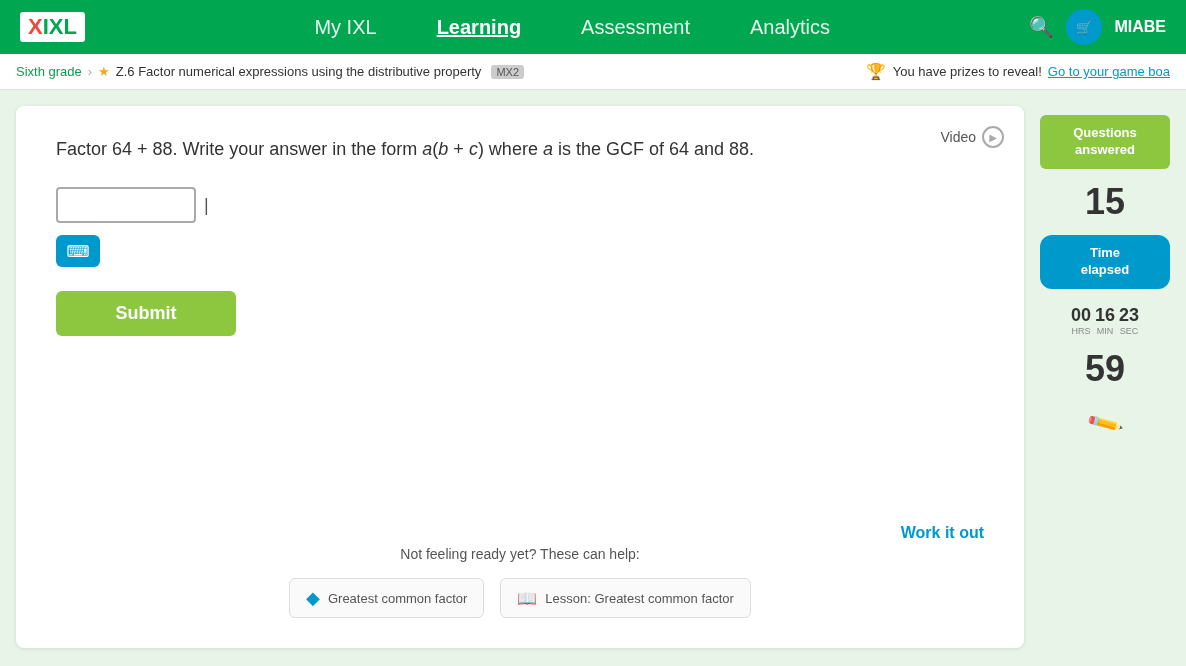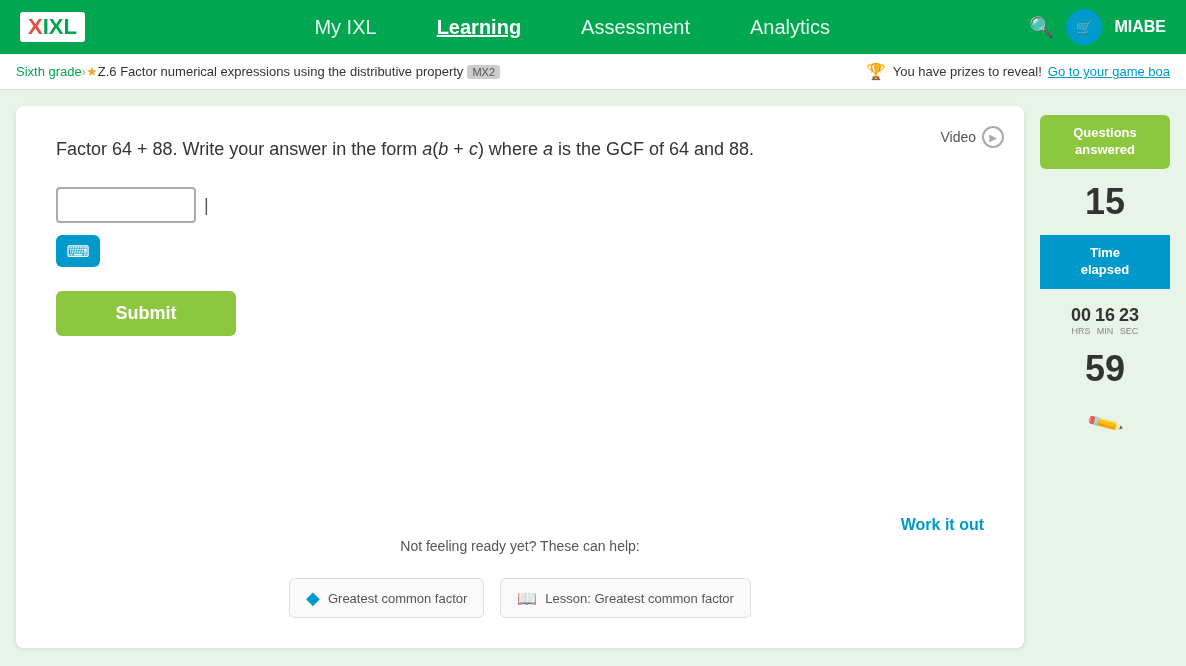--- a/index.html
+++ b/index.html
@@ -80,21 +80,21 @@
       padding: 8px 16px;
       display: flex;
       align-items: center;
       justify-content: space-between;
       font-size: 13px;
       color: #555;
     }
     .breadcrumb-left {
       display: flex;
       align-items: center;
-      gap: 0;
+      gap: 6px;
     }
     .breadcrumb-link { color: #00a650; cursor: pointer; }
     .breadcrumb-sep { color: #aaa; }
     .breadcrumb-star { color: #f5a623; }
     .breadcrumb-title { color: #333; font-weight: 500; }
     .breadcrumb-code {
       background: #ccc;
       color: #555;
       border-radius: 3px;
       padding: 1px 5px;
@@ -219,21 +219,21 @@
       color: #0099cc;
       font-size: 16px;
       font-weight: bold;
       margin-bottom: 4px;
       cursor: pointer;
       text-align: right;
     }
     .not-ready-text {
       color: #555;
       font-size: 14px;
-      margin-bottom: 24px;
+      margin-bottom: 16px;
     }
     .help-links {
       display: flex;
       gap: 16px;
       justify-content: center;
     }
     .help-link-item {
       display: flex;
       align-items: center;
       gap: 8px;
@@ -270,21 +270,21 @@
 
     .questions-count {
       font-size: 36px;
       font-weight: bold;
       color: #333;
       text-align: center;
     }
 
     .time-elapsed-card {
       background: #0099cc;
-      border-radius: 0;
+      border-radius: 12px;
       padding: 10px;
       text-align: center;
       color: #fff;
       font-size: 13px;
       font-weight: bold;
       line-height: 1.3;
     }
 
     .timer-display {
       display: flex;

